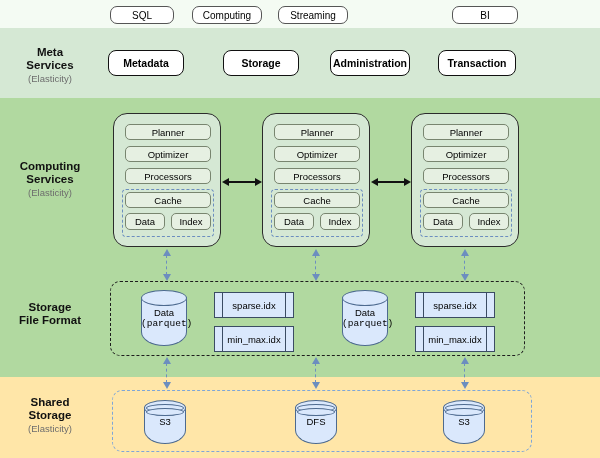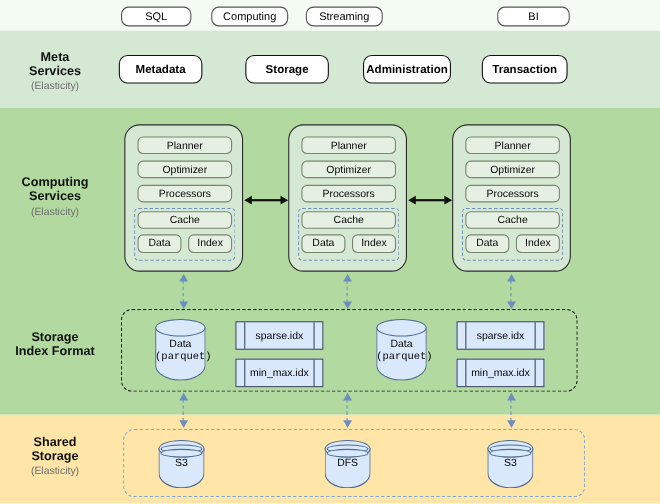--- a/index.html
+++ b/index.html
@@ -235,21 +235,21 @@
       <div class="head d"></div>
   </div>
   <div class="v-arrow" style="left:460px;top:249px;height:32px;">
     <div class="shaft"></div>
       <div class="head u"></div>
       <div class="head d"></div>
   </div>
 
   <div class="row-label" style="top:301px;">
     <span class="ttl">Storage</span>
-    <span class="ttl">Index Format</span>
+    <span class="ttl">File Format</span>
   </div>
 
   <div class="dashed-box dashed-dark" style="left:110px;top:281px;width:415px;height:75px;"></div>
 
   <div class="cyl" style="left:141px;top:290px;width:46px;height:56px;">
     <div class="body"></div>
     <div class="top"></div>
     <div class="label">
       <span>Data</span>
       <span class="l2">(parquet)</span>

